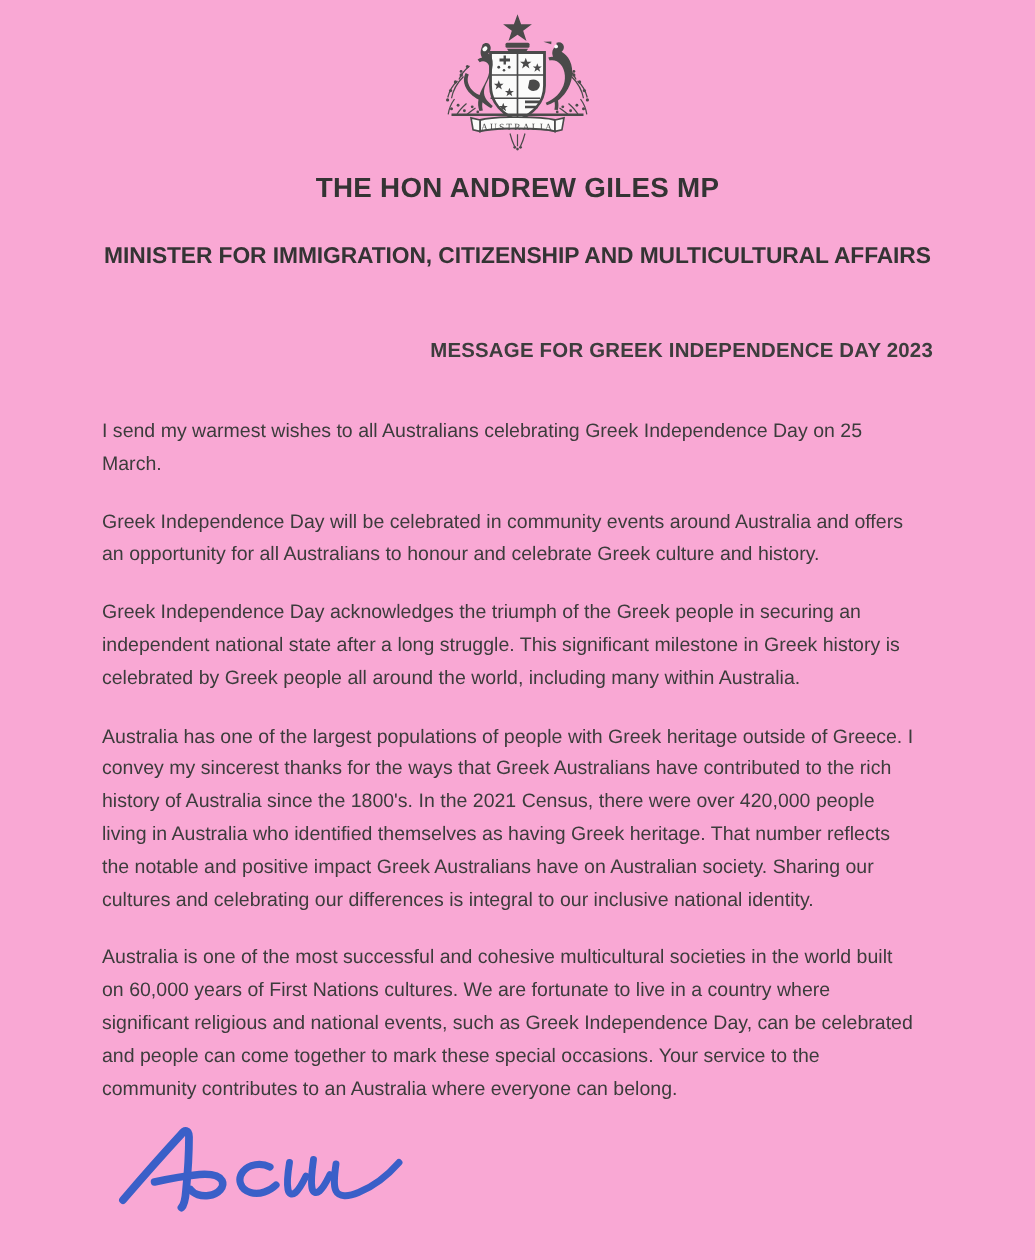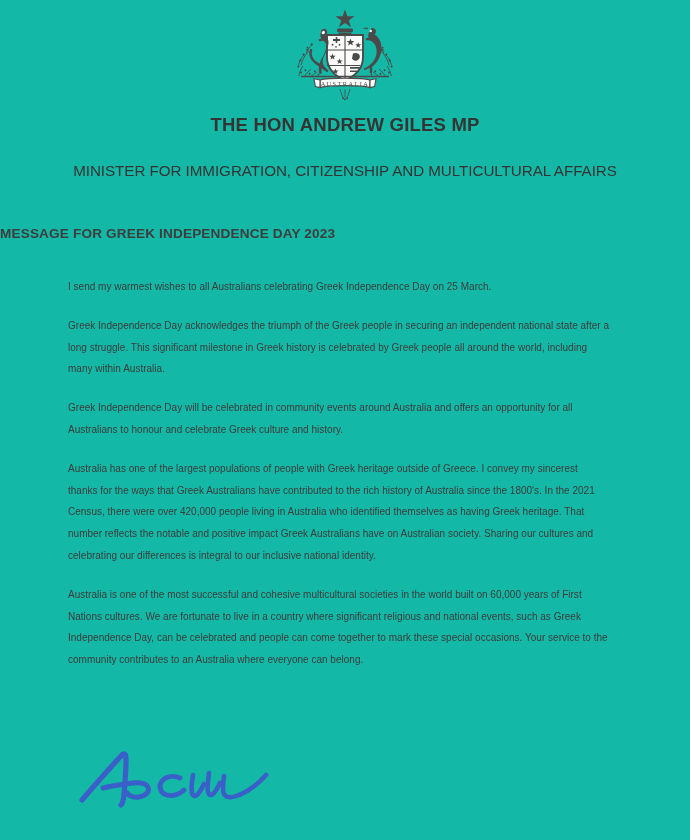--- a/index.html
+++ b/index.html
@@ -4,21 +4,21 @@
 <style>
   html, body {
     margin: 0;
     padding: 0;
     background: #ffffff;
   }
   .page {
     position: relative;
     width: 690px;
     height: 840px;
-    background: #14b8a6;
+    background: #f9a8d4;
     overflow: hidden;
     font-family: "Liberation Sans", sans-serif;
     color: #3a3a3a;
   }
 
   
   .crest-wrap {
     position: absolute;
     top: 6px;
     left: 0;
@@ -43,47 +43,47 @@
   .title-main {
     font-size: 18.5px;
     font-weight: bold;
     letter-spacing: 0.2px;
     color: #343434;
     margin: 0;
     line-height: 26px;
   }
   .title-sub {
     font-size: 15.2px;
-    font-weight: normal;
+    font-weight: bold;
     letter-spacing: -0.05px;
     color: #343434;
     margin: 22px 0 0 0;
     line-height: 22px;
   }
   .subject {
     position: absolute;
     top: 226px;
     left: 0;
     width: 622px;
-    text-align: left;
+    text-align: right;
     font-size: 13.6px;
     font-weight: bold;
     letter-spacing: 0.15px;
     color: #3d3d3d;
   }
 
   
   .body {
     position: absolute;
     top: 276px;
     left: 68px;
     width: 542px;
   }
   .para {
-    font-size: 10px;
+    font-size: 13px;
     line-height: 21.8px;
     color: #3c3c3c;
     margin: 0 0 17px 0;
     text-align: left;
     letter-spacing: 0.01px;
   }
   .para:last-child { margin-bottom: 0; }
 
   
   .sign-block {
@@ -234,22 +234,22 @@
 
   <div class="letterhead">
     <div class="title-main">THE HON ANDREW GILES MP</div>
     <div class="title-sub">MINISTER FOR IMMIGRATION, CITIZENSHIP AND MULTICULTURAL AFFAIRS</div>
   </div>
 
   <div class="subject">MESSAGE FOR GREEK INDEPENDENCE DAY 2023</div>
 
   <div class="body">
     <p class="para">I send my warmest wishes to all Australians celebrating Greek Independence Day on 25 March.</p>
+    <p class="para">Greek Independence Day will be celebrated in community events around Australia and offers an opportunity for all Australians to honour and celebrate Greek culture and history.</p>
     <p class="para">Greek Independence Day acknowledges the triumph of the Greek people in securing an independent national state after a long struggle. This significant milestone in Greek history is celebrated by Greek people all around the world, including many within Australia.</p>
-    <p class="para">Greek Independence Day will be celebrated in community events around Australia and offers an opportunity for all Australians to honour and celebrate Greek culture and history.</p>
     <p class="para">Australia has one of the largest populations of people with Greek heritage outside of Greece. I convey my sincerest thanks for the ways that Greek Australians have contributed to the rich history of Australia since the 1800's. In the 2021 Census, there were over 420,000 people living in Australia who identified themselves as having Greek heritage. That number reflects the notable and positive impact Greek Australians have on Australian society. Sharing our cultures and celebrating our differences is integral to our inclusive national identity.</p>
     <p class="para">Australia is one of the most successful and cohesive multicultural societies in the world built on 60,000 years of First Nations cultures. We are fortunate to live in a country where significant religious and national events, such as Greek Independence Day, can be celebrated and people can come together to mark these special occasions. Your service to the community contributes to an Australia where everyone can belong.</p>
   </div>
 
   <div class="sign-block">
     <svg class="signature" viewBox="0 0 215 62">
       <g fill="none" stroke="#3a5fc8" stroke-linecap="round" stroke-linejoin="round">
         <path d="M6 52 C18 38 33 21 45 8 C47 5 50 5 50 10 C50 22 49 36 48 46
                  C47.6 51 47 55 45 57" stroke-width="5.2"></path>
         <path d="M27 40 C36 38 47 36 57 35 C64 34.5 70 35.5 72 39

